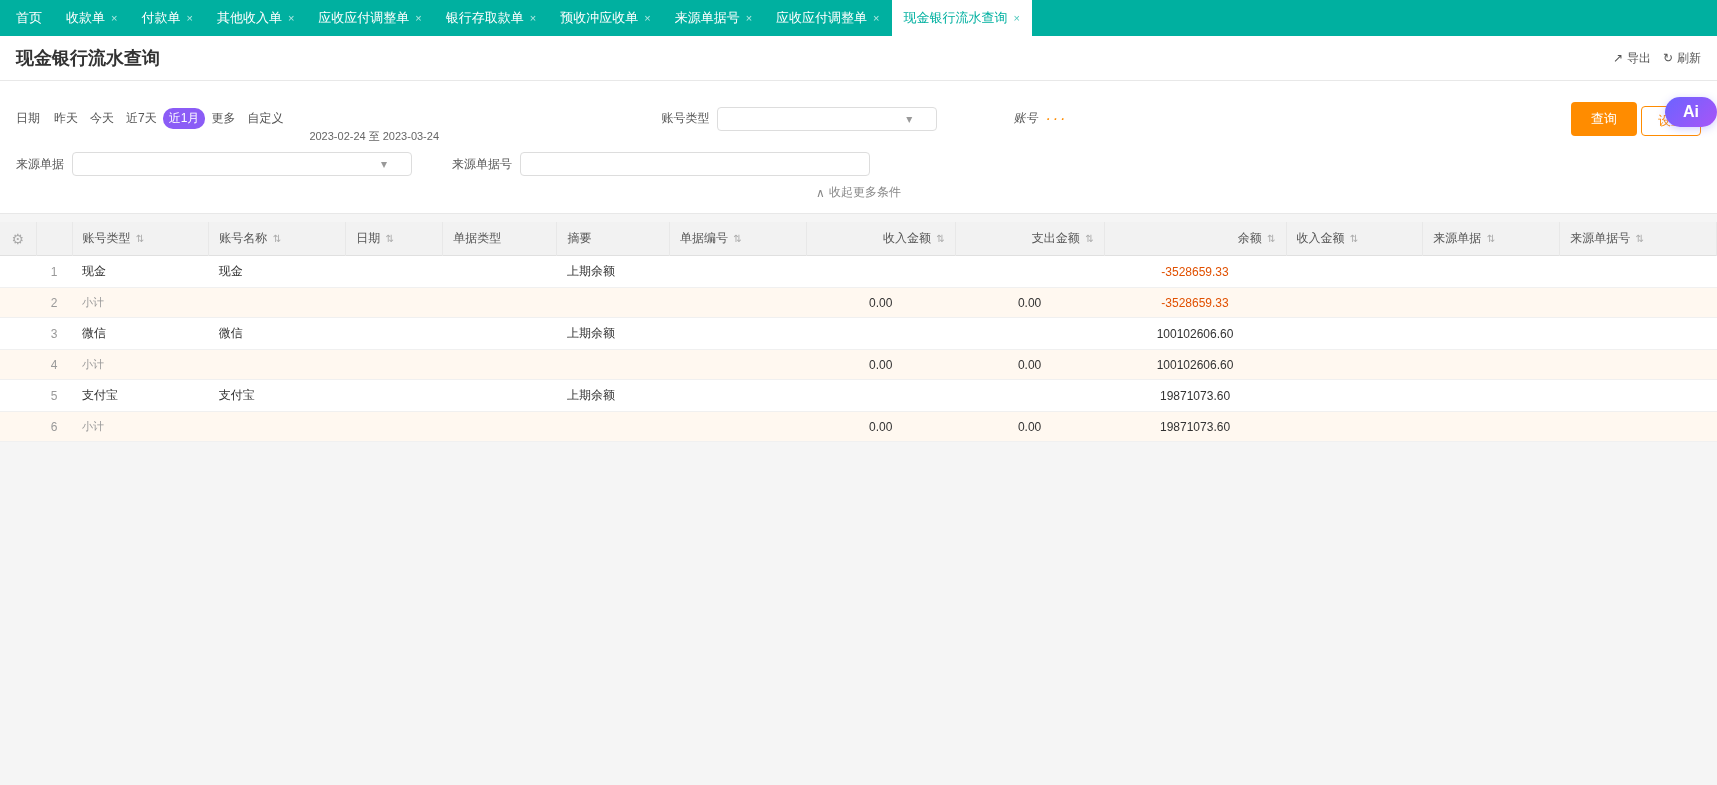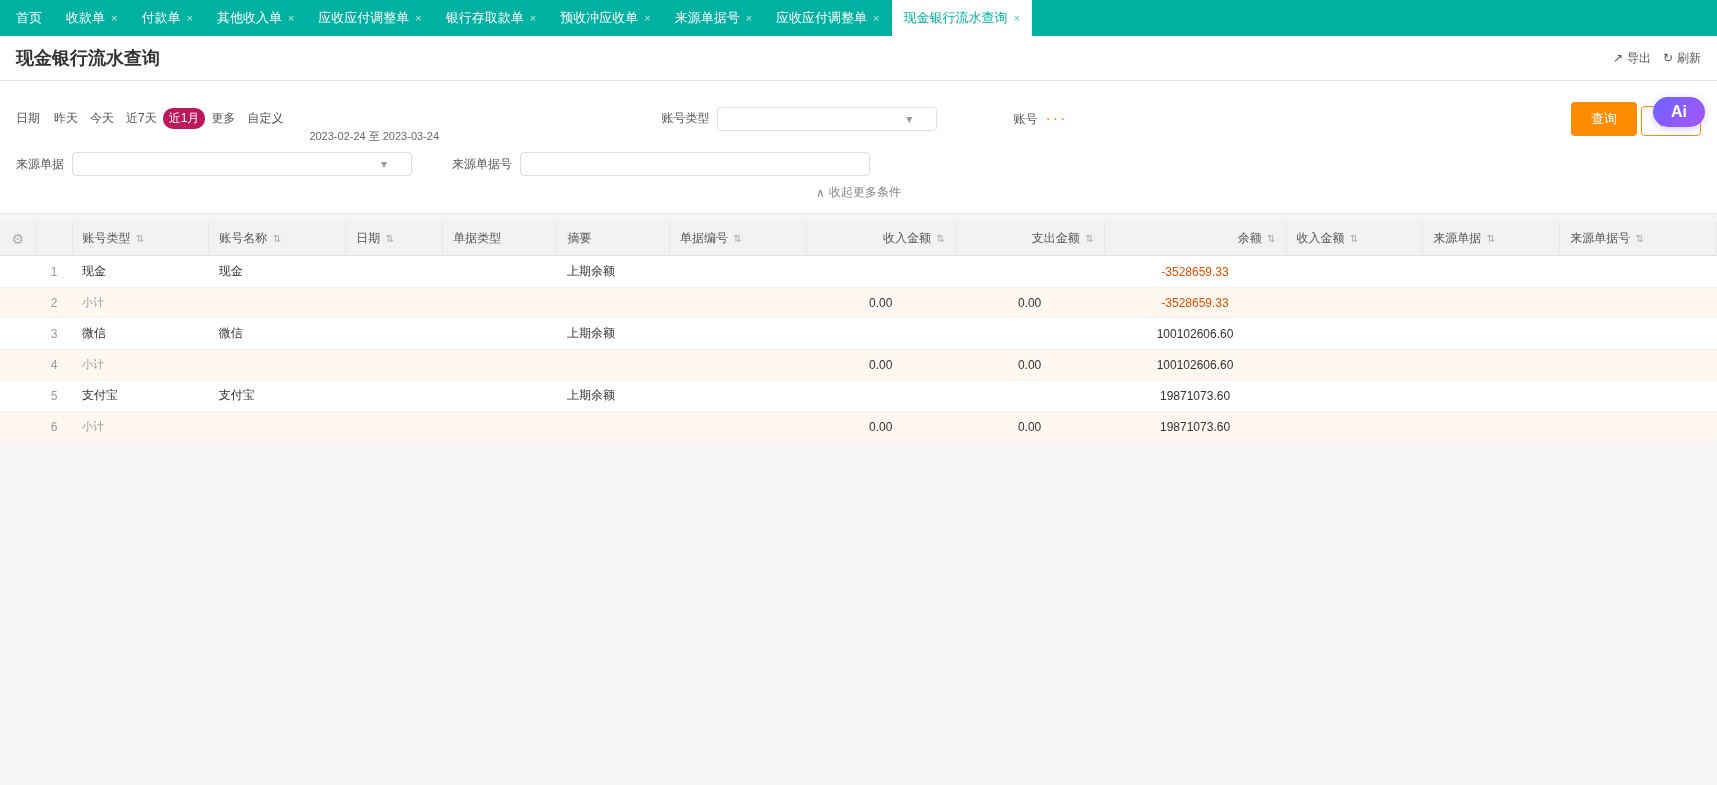--- a/index.html
+++ b/index.html
@@ -88,21 +88,21 @@
       gap: 0;
     }
     .date-opt {
       cursor: pointer;
       padding: 2px 6px;
       border-radius: 10px;
       font-size: 12px;
       color: #555;
     }
     .date-opt.active {
-      background: #be185d;
+      background: #8b5cf6;
       color: #fff;
       border-radius: 10px;
     }
     .date-range {
       color: #666;
       font-size: 11px;
       margin-left: 4px;
     }
     .filter-select {
       border: 1px solid #ddd;
@@ -202,21 +202,21 @@
       white-space: nowrap;
     }
     td.number { text-align: center; }
     td.row-num { color: #999; text-align: center; width: 30px; }
     .negative { color: #e05000; }
     .subtotal-label { color: #999; font-size: 11px; margin-top: 40px; }
     .gear-col { width: 36px; text-align: center; }
     .gear-icon { color: #aaa; cursor: pointer; font-size: 14px; }
     .ai-badge {
       position: fixed;
-      right: 12px;
+      right: 0;
       top: 97px;
       background: linear-gradient(135deg, #6c63ff, #a855f7);
       color: white;
       border-radius: 20px;
       padding: 6px 18px;
       font-size: 16px;
       font-weight: bold;
       cursor: pointer;
       box-shadow: 0 2px 8px rgba(108,99,255,0.3);
     }
@@ -299,21 +299,21 @@
     </div>
 
     <div style="display:flex; align-items:center; gap:8px; margin-left:180px;">
       <span class="filter-label">账号类型</span>
       <div class="filter-select" style="min-width:220px;">
         <span></span>
         <span>▾</span>
       </div>
     </div>
 
-    <div style="display:flex; align-items:flex-end; gap:8px; margin-left:60px;">
+    <div style="display:flex; align-items:flex-start; gap:8px; margin-left:60px;font-style:italic;">
       <span class="filter-label">账号</span>
       <span class="ellipsis-btn">···</span>
     </div>
 
     <div style="margin-left:auto; display:flex; flex-direction:row; gap:4px;">
       <button class="query-btn">查询</button>
       <button class="settings-btn">设置</button>
     </div>
   </div>
 

